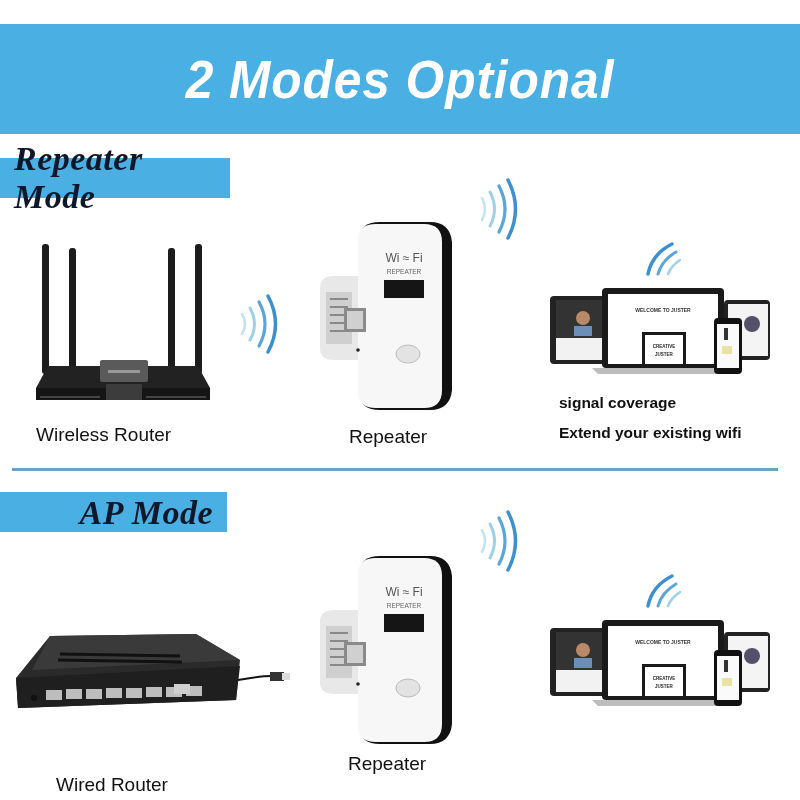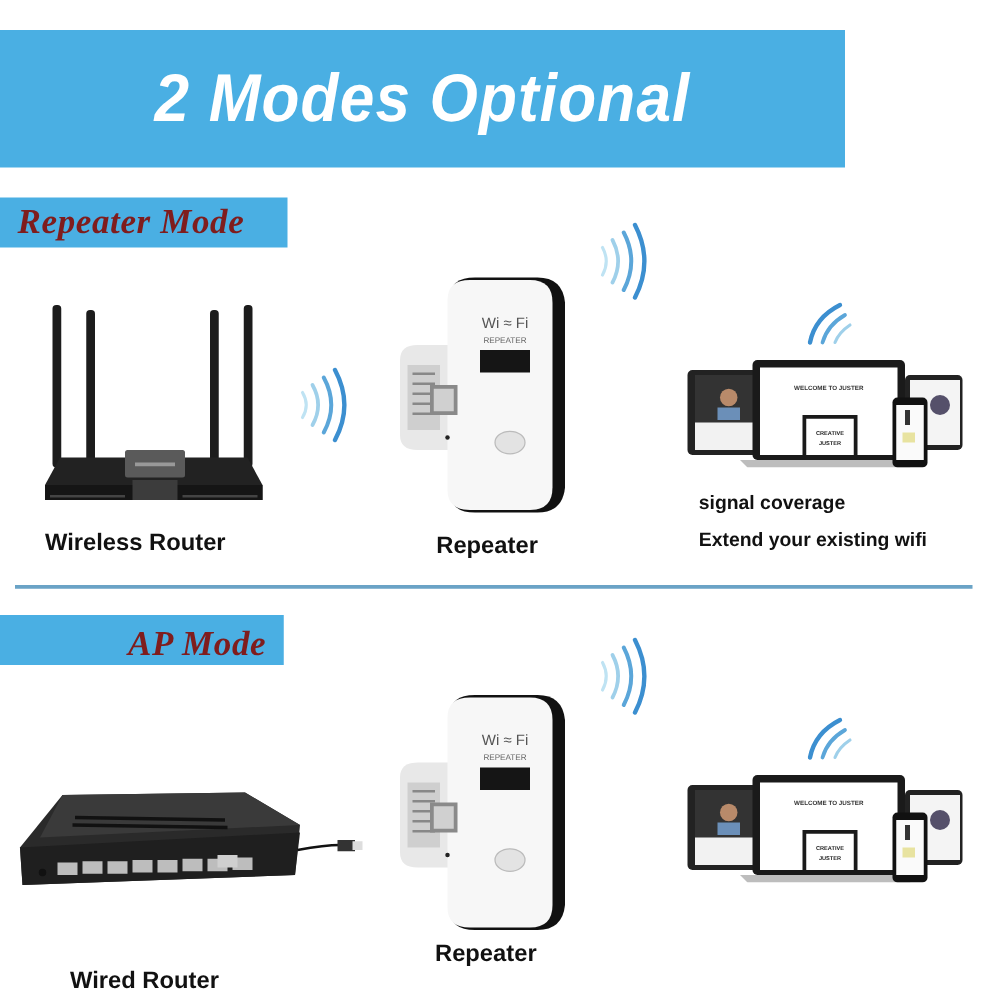--- a/index.html
+++ b/index.html
@@ -1,30 +1,30 @@
 <!DOCTYPE html>
 <html><head>
 <meta charset="utf-8">
 <style>
   * { box-sizing: border-box; margin: 0; padding: 0; }
   html, body { width: 800px; height: 800px; background: #ffffff; overflow: hidden; }
   body { position: relative; font-family: "Liberation Sans", sans-serif; }
   .abs { position: absolute; }
 
-  .title-banner { left: 0; top: 24px; width: 676px; height: 110px; background: #4aafe3; display: flex; align-items: center; justify-content: center; }
+  .title-banner { left: 0; top: 24px; width: 800px; height: 110px; background: #4aafe3; display: flex; align-items: center; justify-content: center; }
   .title-text { color: #ffffff; font-family: "Liberation Sans", sans-serif; font-weight: bold; font-style: italic; font-size: 54px; letter-spacing: 1px; transform: scaleX(0.92); }
 
   .mode-tab { background: #4aafe3; height: 40px; display: flex; align-items: center; }
-  .mode-label { color: #7f1d1d; font-family: "Liberation Serif", serif; font-weight: bold; font-style: italic; font-size: 28px; letter-spacing: 0.5px; }
+  .mode-label { color: #0f172a; font-family: "Liberation Serif", serif; font-weight: bold; font-style: italic; font-size: 34px; letter-spacing: 0.5px; }
   .tab-repeater { left: 0; top: 158px; width: 230px; padding-left: 14px; }
   .tab-ap { left: 0; top: 492px; width: 227px; justify-content: flex-end; padding-right: 14px; align-items: flex-end; }
 
   .divider { left: 12px; top: 468px; width: 766px; height: 3px; background: #6aa3c6; }
 
-  .caption { font-weight: bold; font-size: 19px; color: #111; white-space: nowrap; }
+  .caption { font-weight: normal; font-size: 19px; color: #111; white-space: nowrap; }
   .desc { font-weight: bold; font-size: 15.5px; color: #111; line-height: 30px; white-space: nowrap; }
 
   svg { display: block; }
 </style>
 </head>
 <body>
 
 <div class="abs title-banner">
   <div class="title-text">2 Modes Optional</div>
 </div>

